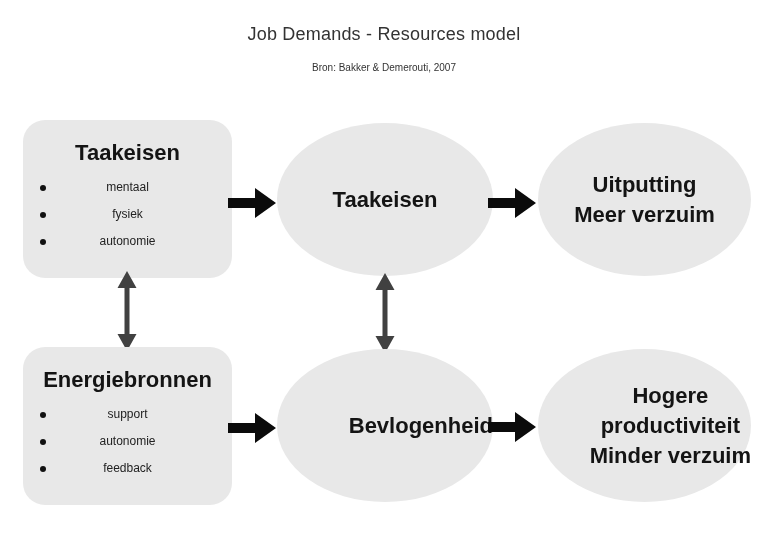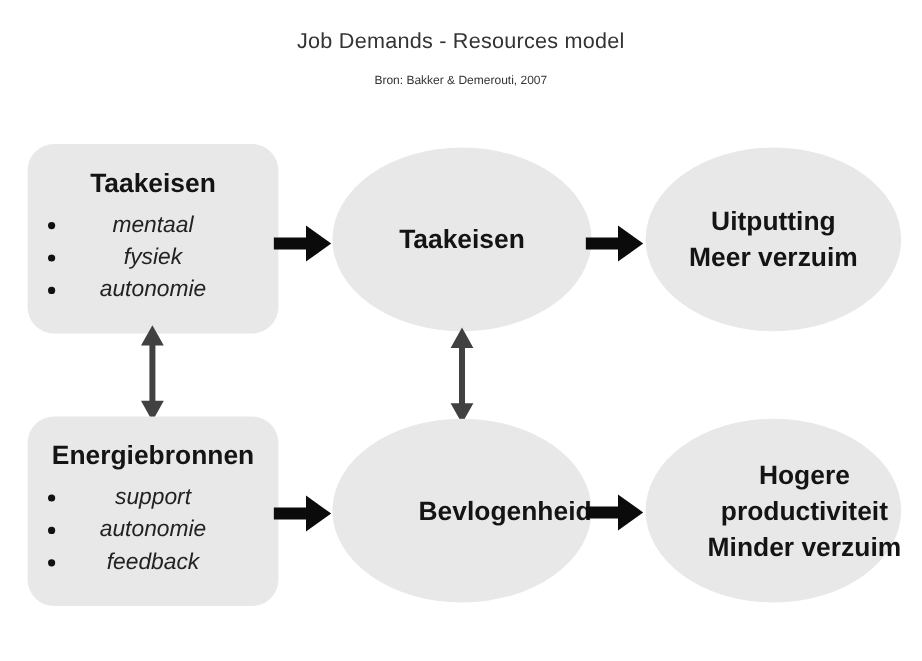--- a/index.html
+++ b/index.html
@@ -52,24 +52,23 @@
   .rbox-title{
     text-align:center;
     font-size:22px;font-weight:700;
     color:#141414;
     margin:0 0 8px 0;
   }
   .blist{margin:0;padding:0;list-style:none;}
   .blist-item{
     position:relative;
     text-align:center;
-    font-size:19px;
+    font-size:12px;
     color:#222;
     line-height:27px;
-    font-style:italic;
   }
   .bullet-dot{
     position:absolute;
     left:17px;top:50%;
     width:6px;height:6px;
     margin-top:-3px;
     border-radius:50%;
     background:#111;
   }
   .ellipse{

